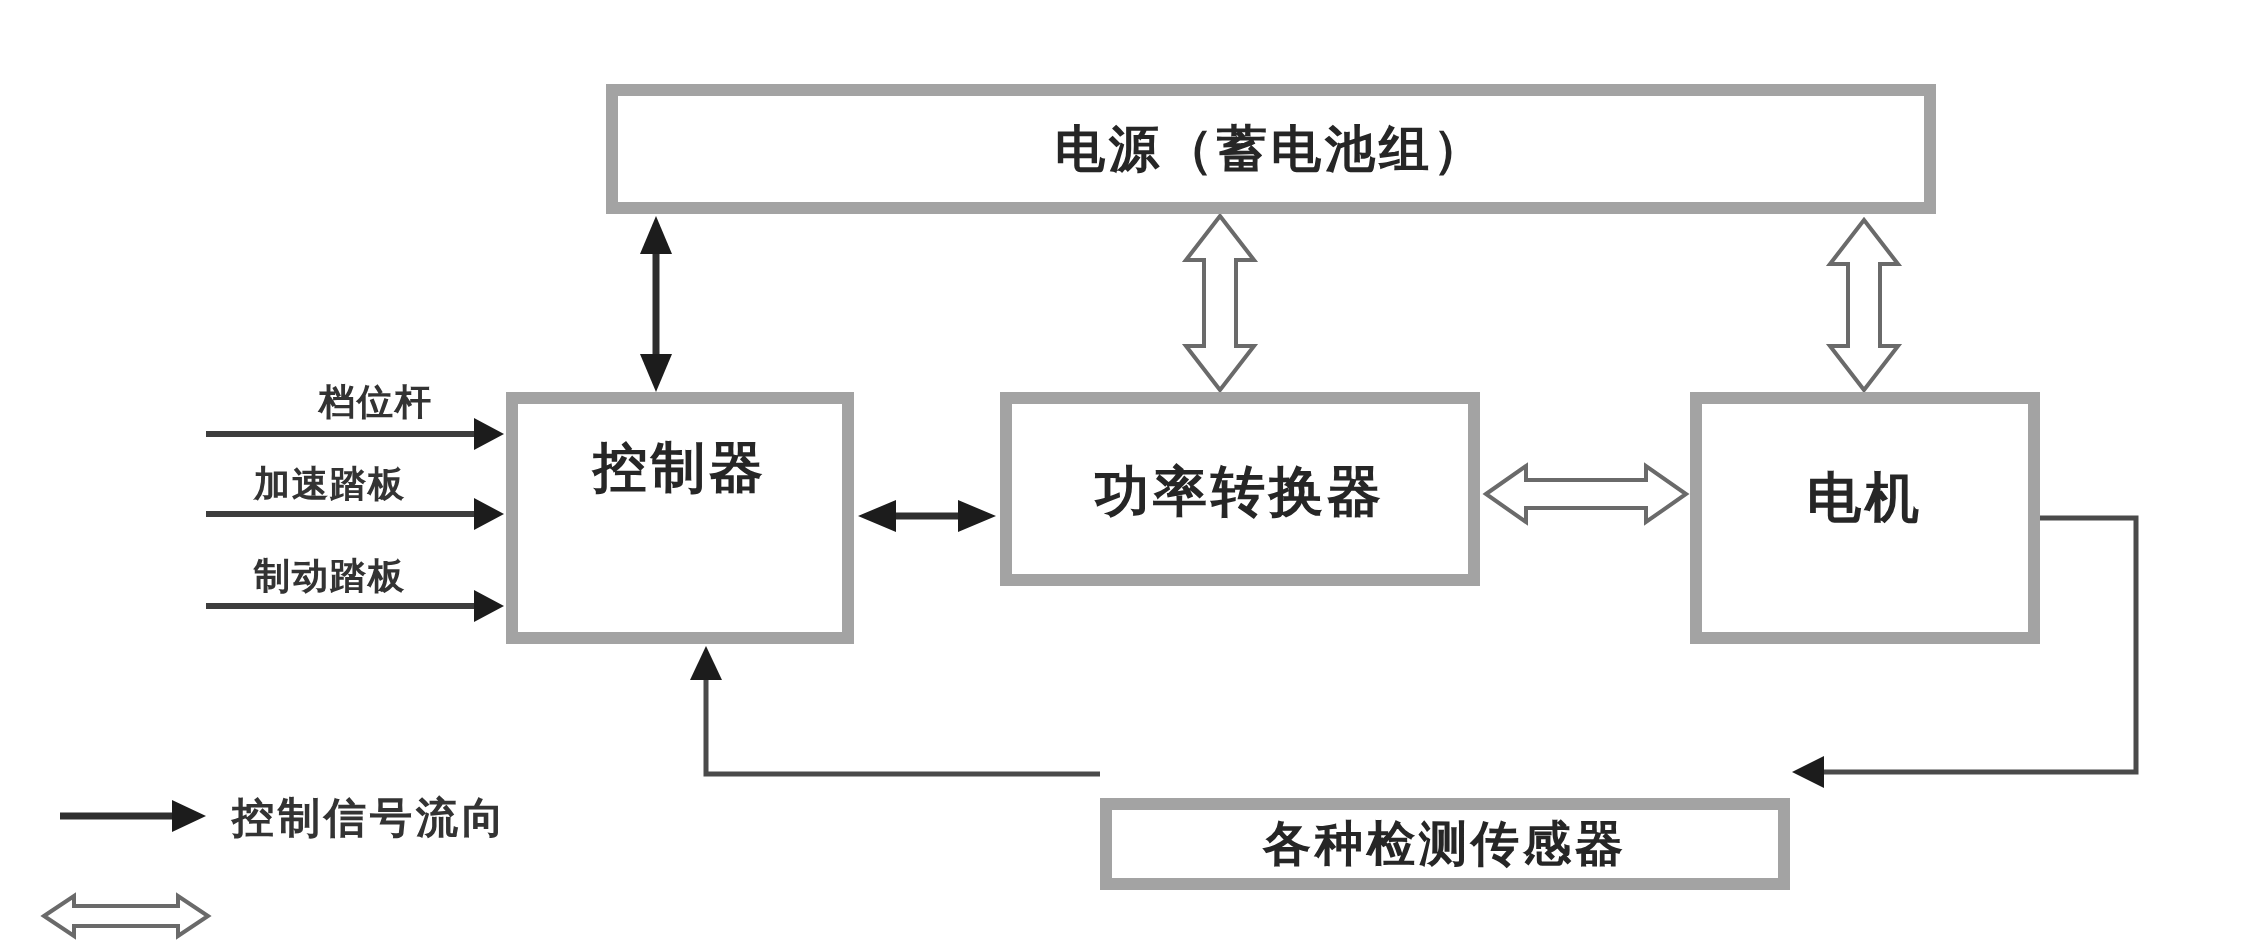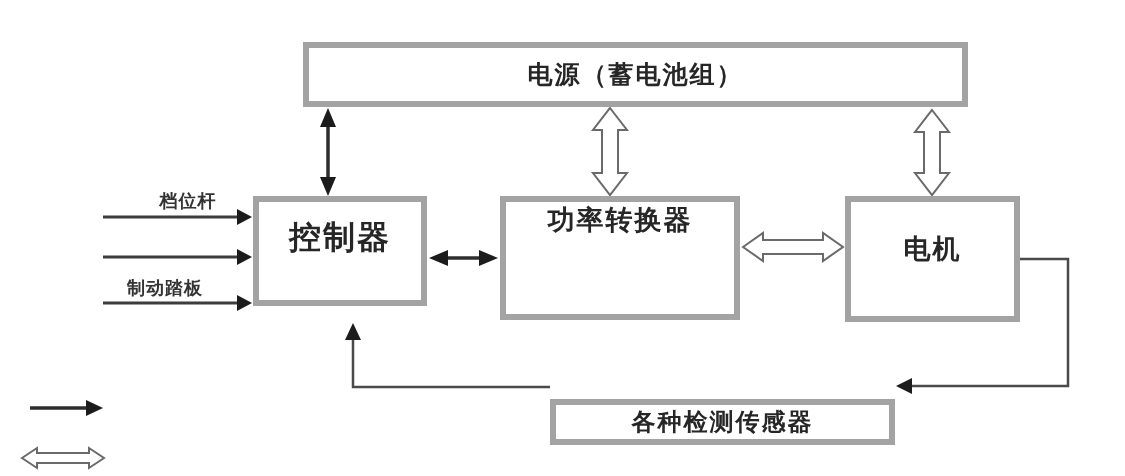--- a/index.html
+++ b/index.html
@@ -106,33 +106,35 @@
 
     <g>
       <polygon points="22,458 37,448 37,453 89,453 89,448 104,458 89,468 89,463 37,463 37,468" fill="#ffffff" stroke="#6a6a6a" stroke-width="2" stroke-linejoin="miter"></polygon>
     </g>
   </svg>
 
   <div class="node center-v" style="left:303px; top:42px; width:665px; height:65px; font-size:25px;">
     <span>电源（蓄电池组）</span>
   </div>
 
-  <div class="node top-v" style="left:253px; top:196px; width:174px; height:110px; font-size:32px; padding-top:14px;">
+  <div class="node top-v" style="left:253px; top:196px; width:174px; height:126px; font-size:27px; padding-top:14px;">
     <span>控制器</span>
   </div>
 
-  <div class="node top-v" style="left:500px; top:196px; width:240px; height:124px; font-size:27px; padding-top:0;">
+  <div class="node top-v" style="left:500px; top:196px; width:240px; height:97px; font-size:27px; padding-top:26px;">
     <span>功率转换器</span>
   </div>
 
   <div class="node top-v" style="left:845px; top:196px; width:175px; height:126px; font-size:27px; padding-top:29px;">
     <span>电机</span>
   </div>
 
   <div class="node center-v" style="left:550px; top:367px; width:345px; height:46px; font-size:24px;margin-top:32px;">
     <span>各种检测传感器</span>
   </div>
 
   <div class="lbl input-lbl" style="left:128px; top:189px;"><span>档位杆</span></div>
+  <div class="lbl input-lbl" style="left:105px; top:230px;"><span>加速踏板</span></div>
   <div class="lbl input-lbl" style="left:105px; top:276px;"><span>制动踏板</span></div>
 
+  <div class="lbl legend-lbl" style="left:116px; top:395px;"><span>控制信号流向</span></div>
 
 </div>
 
 </body></html>

